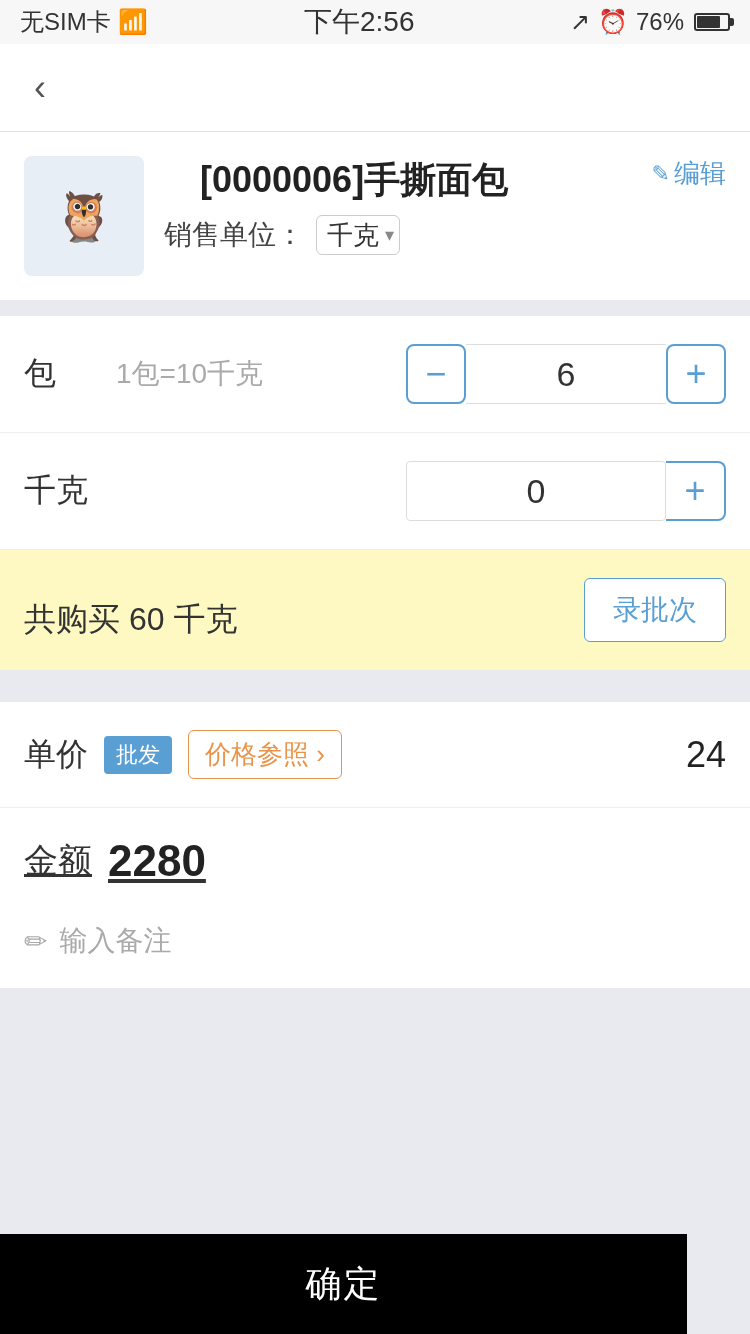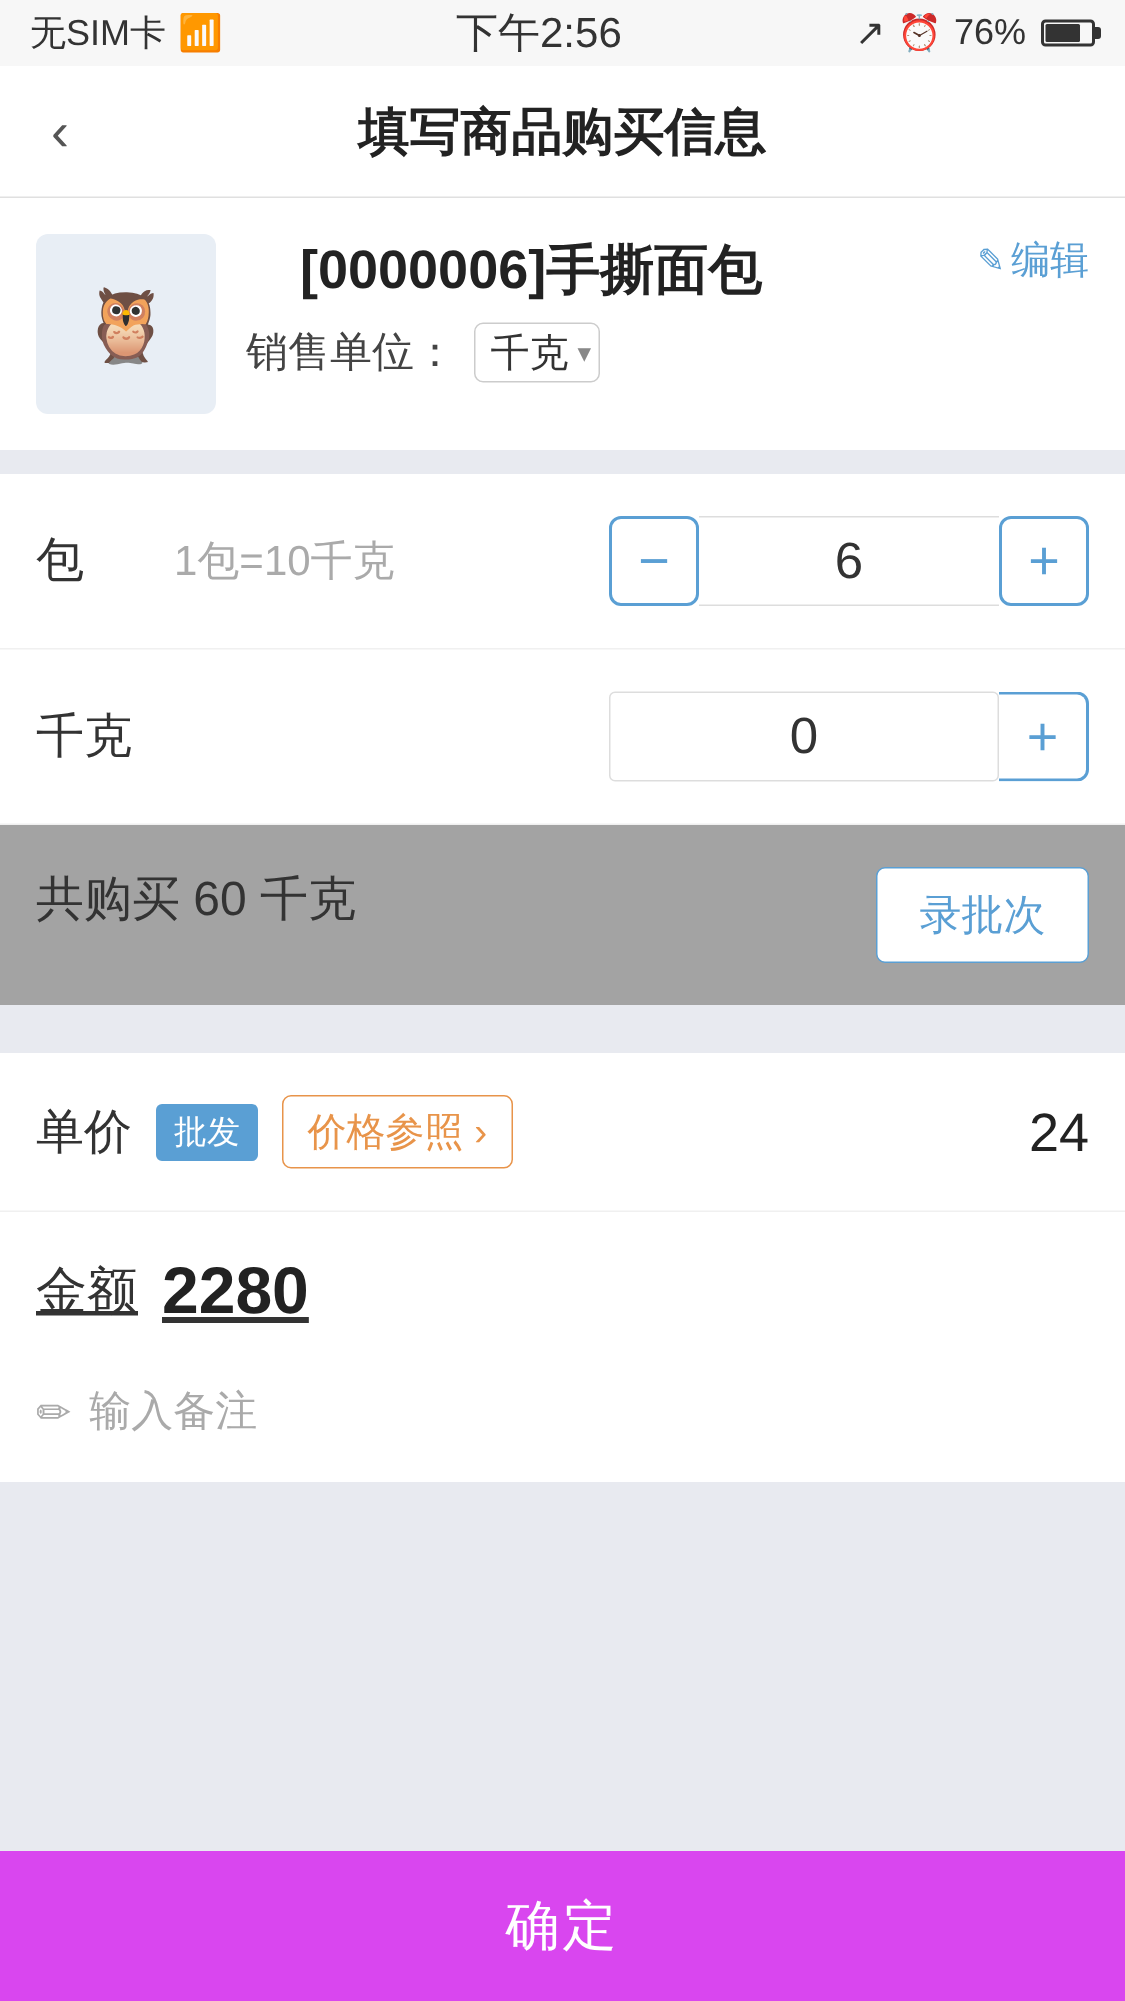--- a/index.html
+++ b/index.html
@@ -220,23 +220,23 @@
       border: 1px solid #ddd;
       text-align: center;
       font-size: 34px;
       color: #333;
       outline: none;
       border-radius: 4px;
     }
 
     
     .total-row {
-      background: #a3a3a3;
-      display: flex;
-      align-items: flex-start;
+      background: #fef9c3;
+      display: flex;
+      align-items: flex-end;
       padding: 28px 24px;
     }
     .total-label {
       font-size: 32px;
       color: #333;
       flex: 1;
     }
     .batch-btn {
       border: 1px solid #5a9fd4;
       border-radius: 6px;
@@ -324,23 +324,23 @@
       background: #e8eaf0;
       flex: 1;
       min-height: 300px;
     }
 
     
     .confirm-btn {
       position: fixed;
       bottom: 0;
       left: 0;
-      width: 750px;
+      width: 687px;
       height: 100px;
-      background: #d946ef;
+      background: #000000;
       border: none;
       color: #fff;
       font-size: 36px;
       font-weight: 500;
       cursor: pointer;
       display: flex;
       align-items: center;
       justify-content: center;
       letter-spacing: 2px;
     }
@@ -359,21 +359,20 @@
     <span>⏰</span>
     <span>76%</span>
     <span class="battery-icon">
       <span class="battery-fill"></span>
     </span>
   </div>
 </div>
 
 <div class="nav-bar">
   <span class="nav-back">‹</span>
-  <span class="nav-title">填写商品购买信息</span>
 </div>
 
 <div class="product-section" style="position:relative;">
   <div class="product-image">
     <span class="owl-icon">🦉</span>
   </div>
   <div class="product-info">
     <div class="product-name">[0000006]手撕面包</div>
     <div class="product-unit-row">
       <span>销售单位：</span>

